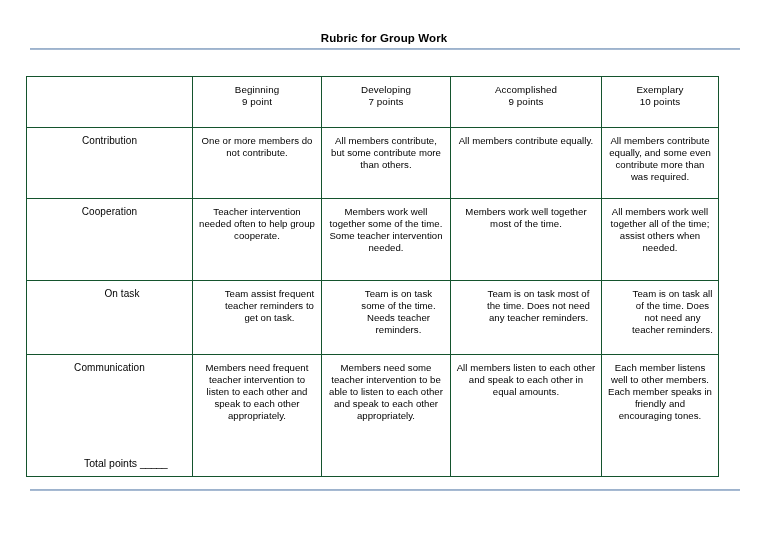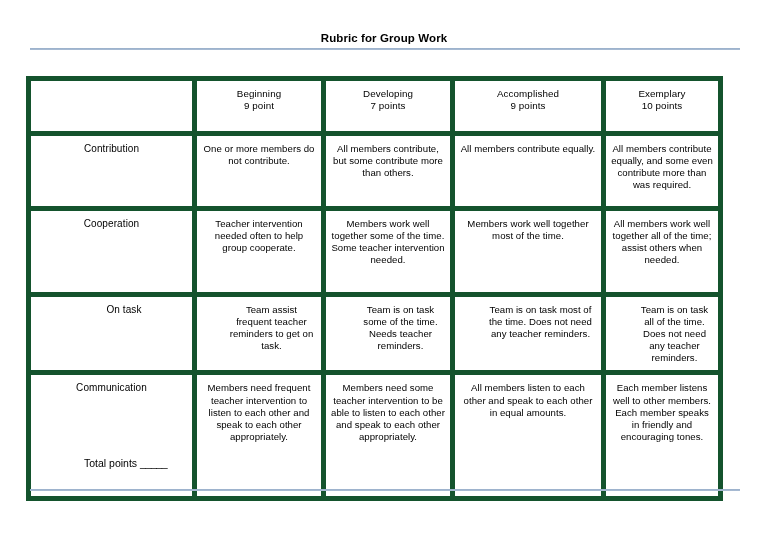--- a/index.html
+++ b/index.html
@@ -87,21 +87,21 @@
     position: absolute;
     left: 26px;
     top: 76px;
     width: 692px;
     border-collapse: collapse;
     table-layout: fixed;
     font-size: 9.6px;
   }
   .rubric-table td,
   .rubric-table th {
-    border: 5px solid #14532d;
+    border: 1px solid #14532d;
     vertical-align: top;
     padding: 7px 5px 6px 5px;
     text-align: center;
     font-weight: normal;
     line-height: 12.1px;
   }
 
   
   col.c-crit { width: 166px; }
   col.c-lvl1 { width: 129px; }

